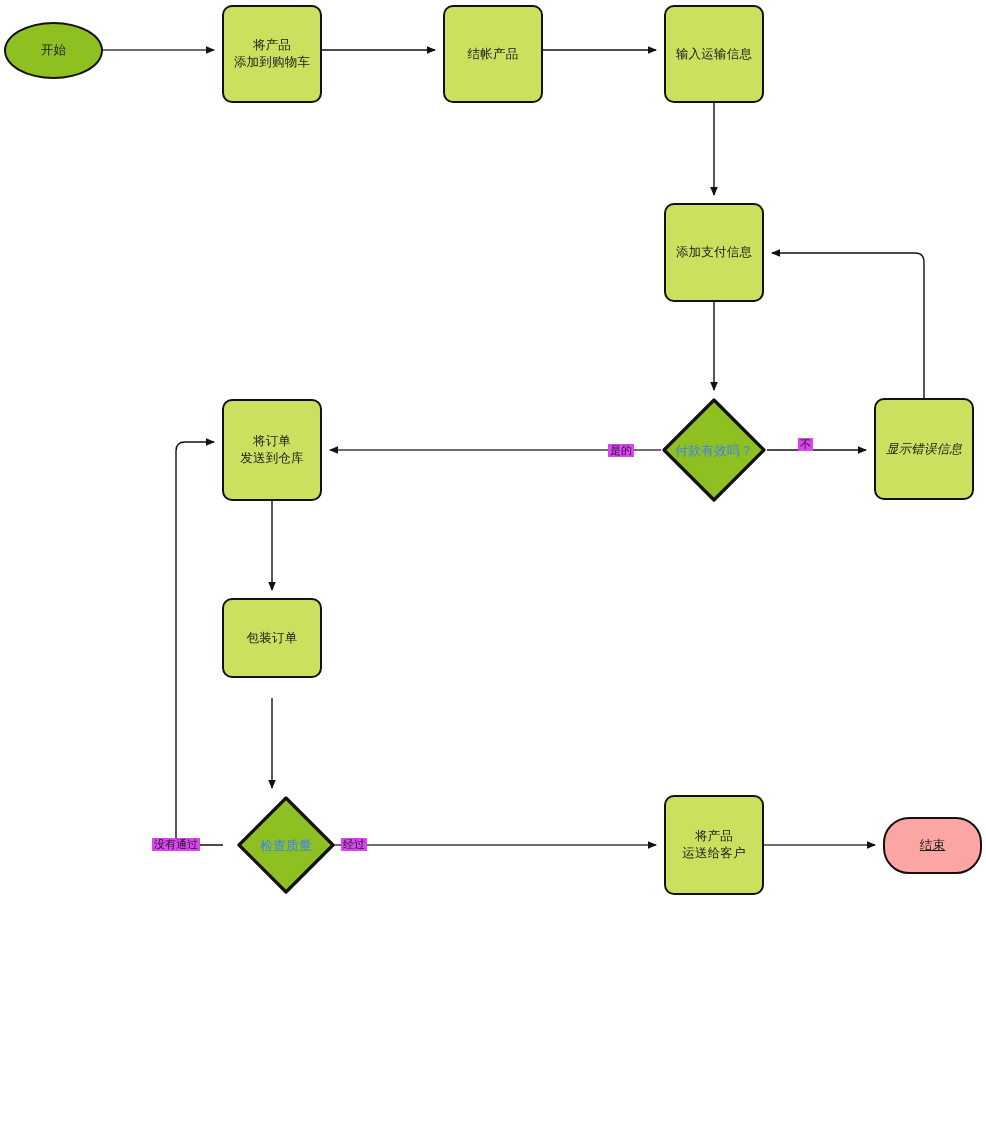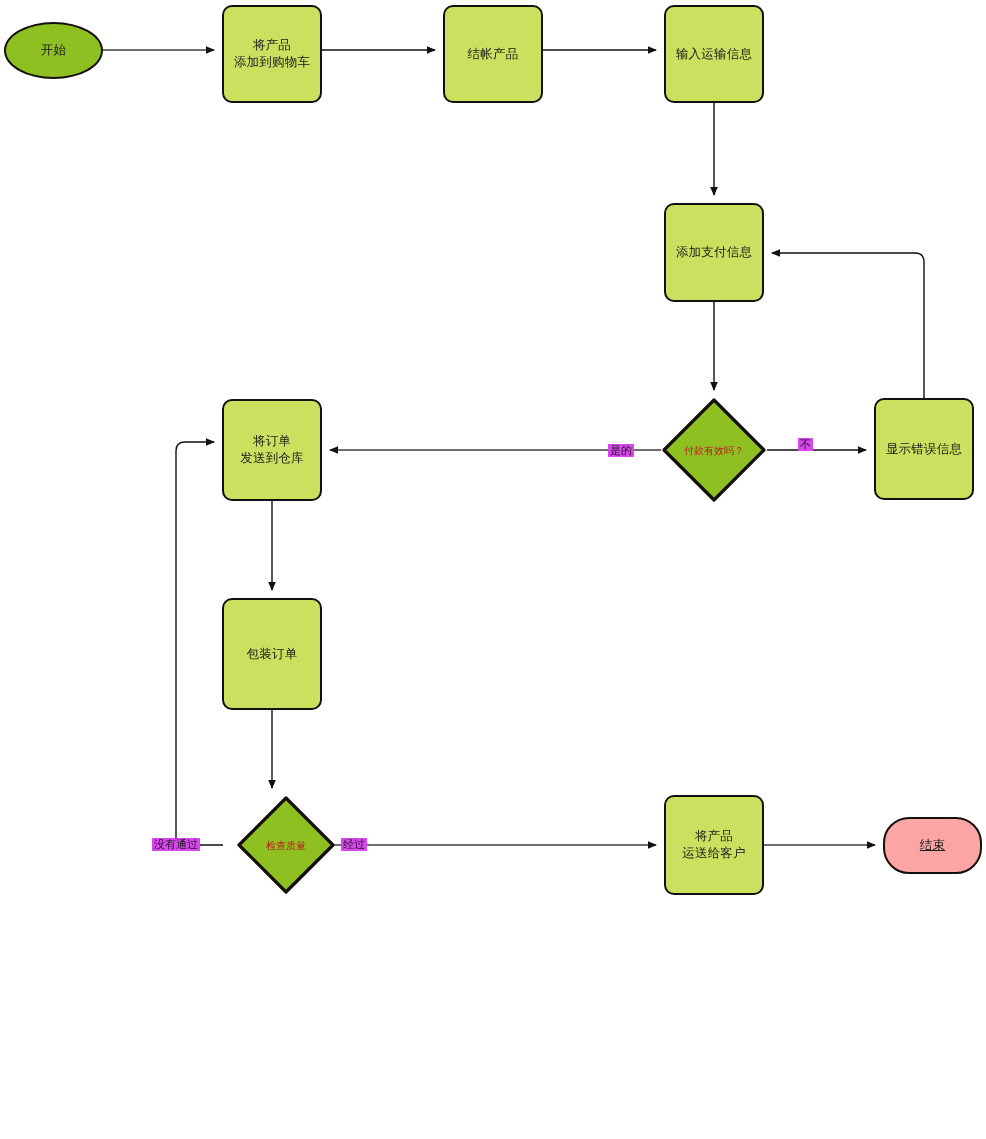--- a/index.html
+++ b/index.html
@@ -67,23 +67,23 @@
     width: 100%; height: 100%;
   }
   .decision .dlabel {
     position: absolute;
     left: 0; top: 0;
     width: 100%; height: 100%;
     display: flex;
     align-items: center;
     justify-content: center;
     text-align: center;
-    font-size: 10px;
+    font-size: 13px;
     line-height: 17px;
-    color: #b91c1c;
+    color: #3b82f6;
     z-index: 2;
   }
   .edge-label {
     position: absolute;
     font-size: 11px;
     color: #1a1a1a;
     background: #d946ef;
     padding: 0 2px;
     white-space: nowrap;
     z-index: 4;
@@ -153,30 +153,30 @@
     <span>添加支付信息</span>
   </div>
 
   <div class="decision" style="left:661px; top:397px; width:106px; height:106px; background:none;">
     <svg class="dshape" viewBox="0 0 106 106" xmlns="http://www.w3.org/2000/svg">
       <polygon points="53,3 103,53 53,103 3,53" fill="#8fc022" stroke="#15100d" stroke-width="3.2" stroke-linejoin="round"></polygon>
     </svg>
     <div class="dlabel">付款有效吗？</div>
   </div>
 
-  <div class="node process" style="left:874px; top:398px; width:100px; height:102px;">
+  <div class="node process" style="left:874px; top:398px; width:100px; height:102px;font-style:italic;">
     <span>显示错误信息</span>
   </div>
 
   <div class="node process" style="left:222px; top:399px; width:100px; height:102px;">
     <span>将订单
 发送到仓库</span>
   </div>
 
-  <div class="node process" style="left:222px; top:598px; width:100px; height:112px;">
+  <div class="node process" style="left:222px; top:598px; width:100px; height:80px;">
     <span>包装订单</span>
   </div>
 
   <div class="decision" style="left:236px; top:795px; width:100px; height:100px; background:none;">
     <svg class="dshape" viewBox="0 0 100 100" xmlns="http://www.w3.org/2000/svg">
       <polygon points="50,3 97,50 50,97 3,50" fill="#8fc022" stroke="#15100d" stroke-width="3.2" stroke-linejoin="round"></polygon>
     </svg>
     <div class="dlabel">检查质量</div>
   </div>
 

